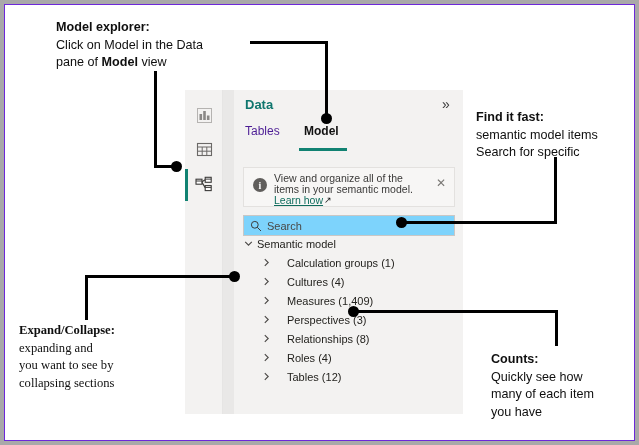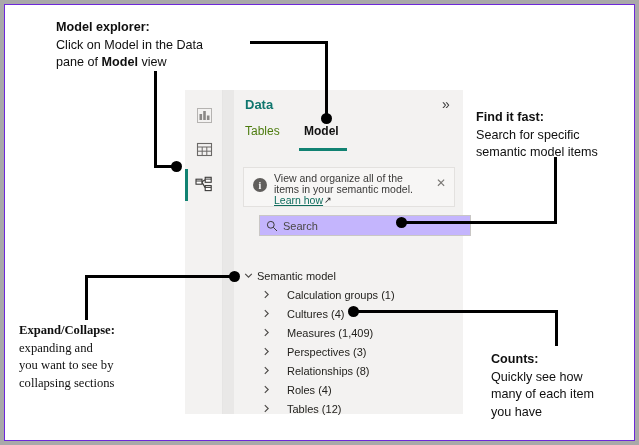--- a/index.html
+++ b/index.html
@@ -79,21 +79,21 @@
     position: absolute; right: 8px; top: 5px;
     width: 18px; height: 18px;
     display: flex; align-items: center; justify-content: center;
     color: #3a3a3a; font-size: 14px;
     cursor: pointer;
   }
 
   #tabs { position: absolute; left: 0; top: 32px; width: 100%; height: 27px; }
   .tab {
     position: absolute; top: 0; height: 27px;
-    font-size: 12px; color: #4d7c0f;
+    font-size: 12px; color: #4c1d95;
     display: flex; align-items: flex-start; padding-top: 2px;
     cursor: pointer;
   }
   #tab-tables { left: 11px; }
   #tab-model  { left: 70px; font-weight: bold; color: #111; }
   #tab-model .underline {
     position: absolute; left: -5px; bottom: -2px;
     width: 48px; height: 3px; background: #118272;
   }
 
@@ -122,32 +122,32 @@
     vertical-align: 1px; margin-left: 1px;
   }
   #info-close {
     position: absolute; right: 6px; top: 8px;
     width: 14px; height: 14px; color: #7a7875; font-size: 12px;
     display: flex; align-items: center; justify-content: center;
     cursor: pointer;
   }
 
   #search-box {
-    position: absolute; left: 25px; top: 125px;
+    position: absolute; left: 9px; top: 125px;
     width: 212px; height: 21px;
-    background: #c4b5fd;
+    background: #7dd3fc;
     border: 1px solid #c9c7c5;
     display: flex; align-items: center;
   }
   #search-icon { margin-left: 6px; width: 12px; height: 12px; color: #3b3a39; }
   #search-placeholder {
     margin-left: 5px; font-size: 11px; color: #4a4846;
   }
 
-  #tree { position: absolute; left: 8px; top: 176px; width: 220px; }
+  #tree { position: absolute; left: 8px; top: 144px; width: 220px; }
   .tree-root {
     position: relative; height: 19px;
     display: flex; align-items: center;
     font-size: 11px; color: #24231f;
     cursor: pointer;
   }
   .tree-item {
     position: relative; height: 19px;
     padding-left: 18px;
     display: flex; align-items: center;
@@ -169,22 +169,22 @@
 <div id="frame">
 
   <div class="anno" id="anno-model-explorer">
     <span class="hd">Model explorer:</span>
     <span class="ln">Click on Model in the Data</span>
     <span class="ln"><span>pane of </span><span class="b">Model</span><span> view</span></span>
   </div>
 
   <div class="anno" id="anno-find-it-fast">
     <span class="hd">Find it fast:</span>
+    <span class="ln">semantic model items</span>
     <span class="ln">Search for specific</span>
-    <span class="ln">semantic model items</span>
   </div>
 
   <div class="anno" id="anno-expand">
     <span class="hd">Expand/Collapse:</span>
     <span class="ln">expanding and</span>
     <span class="ln">you want to see by</span>
     <span class="ln">collapsing sections</span>
   </div>
 
   <div class="anno" id="anno-counts">

